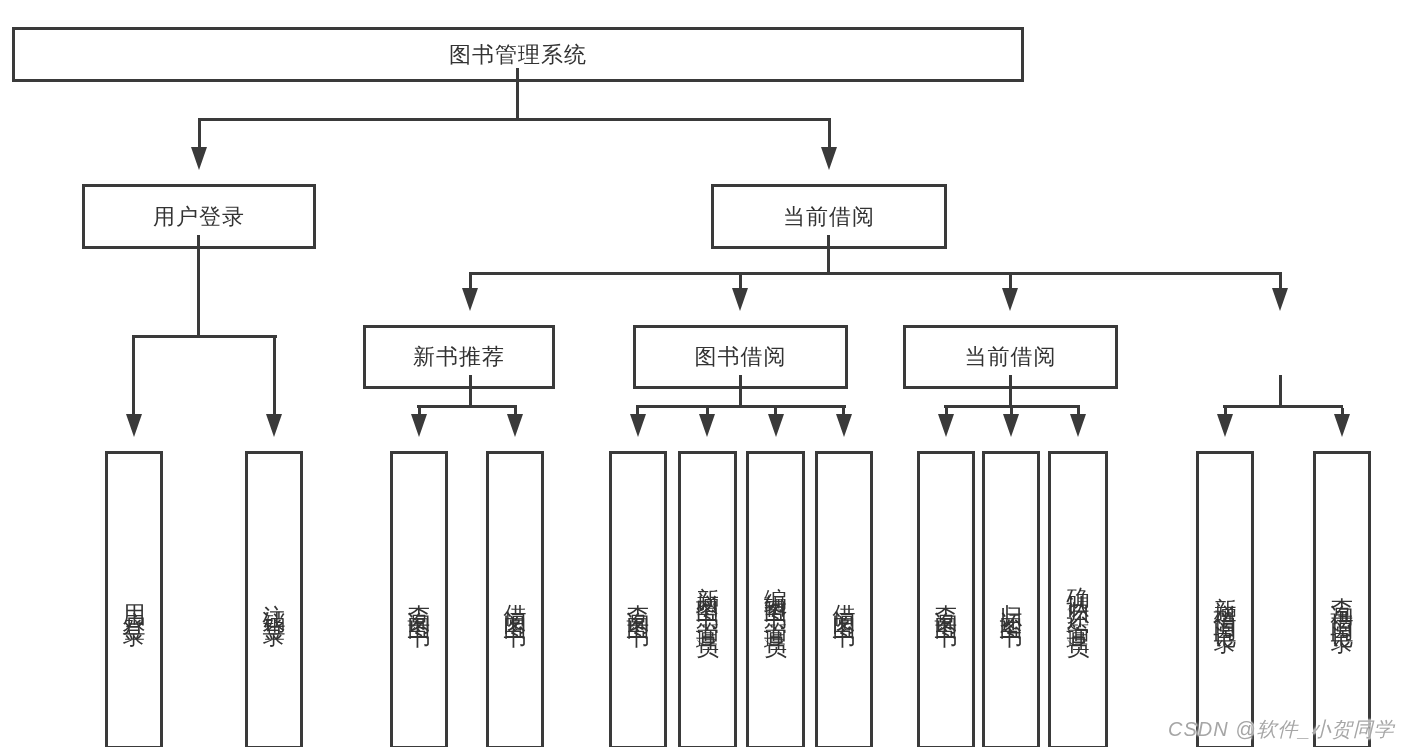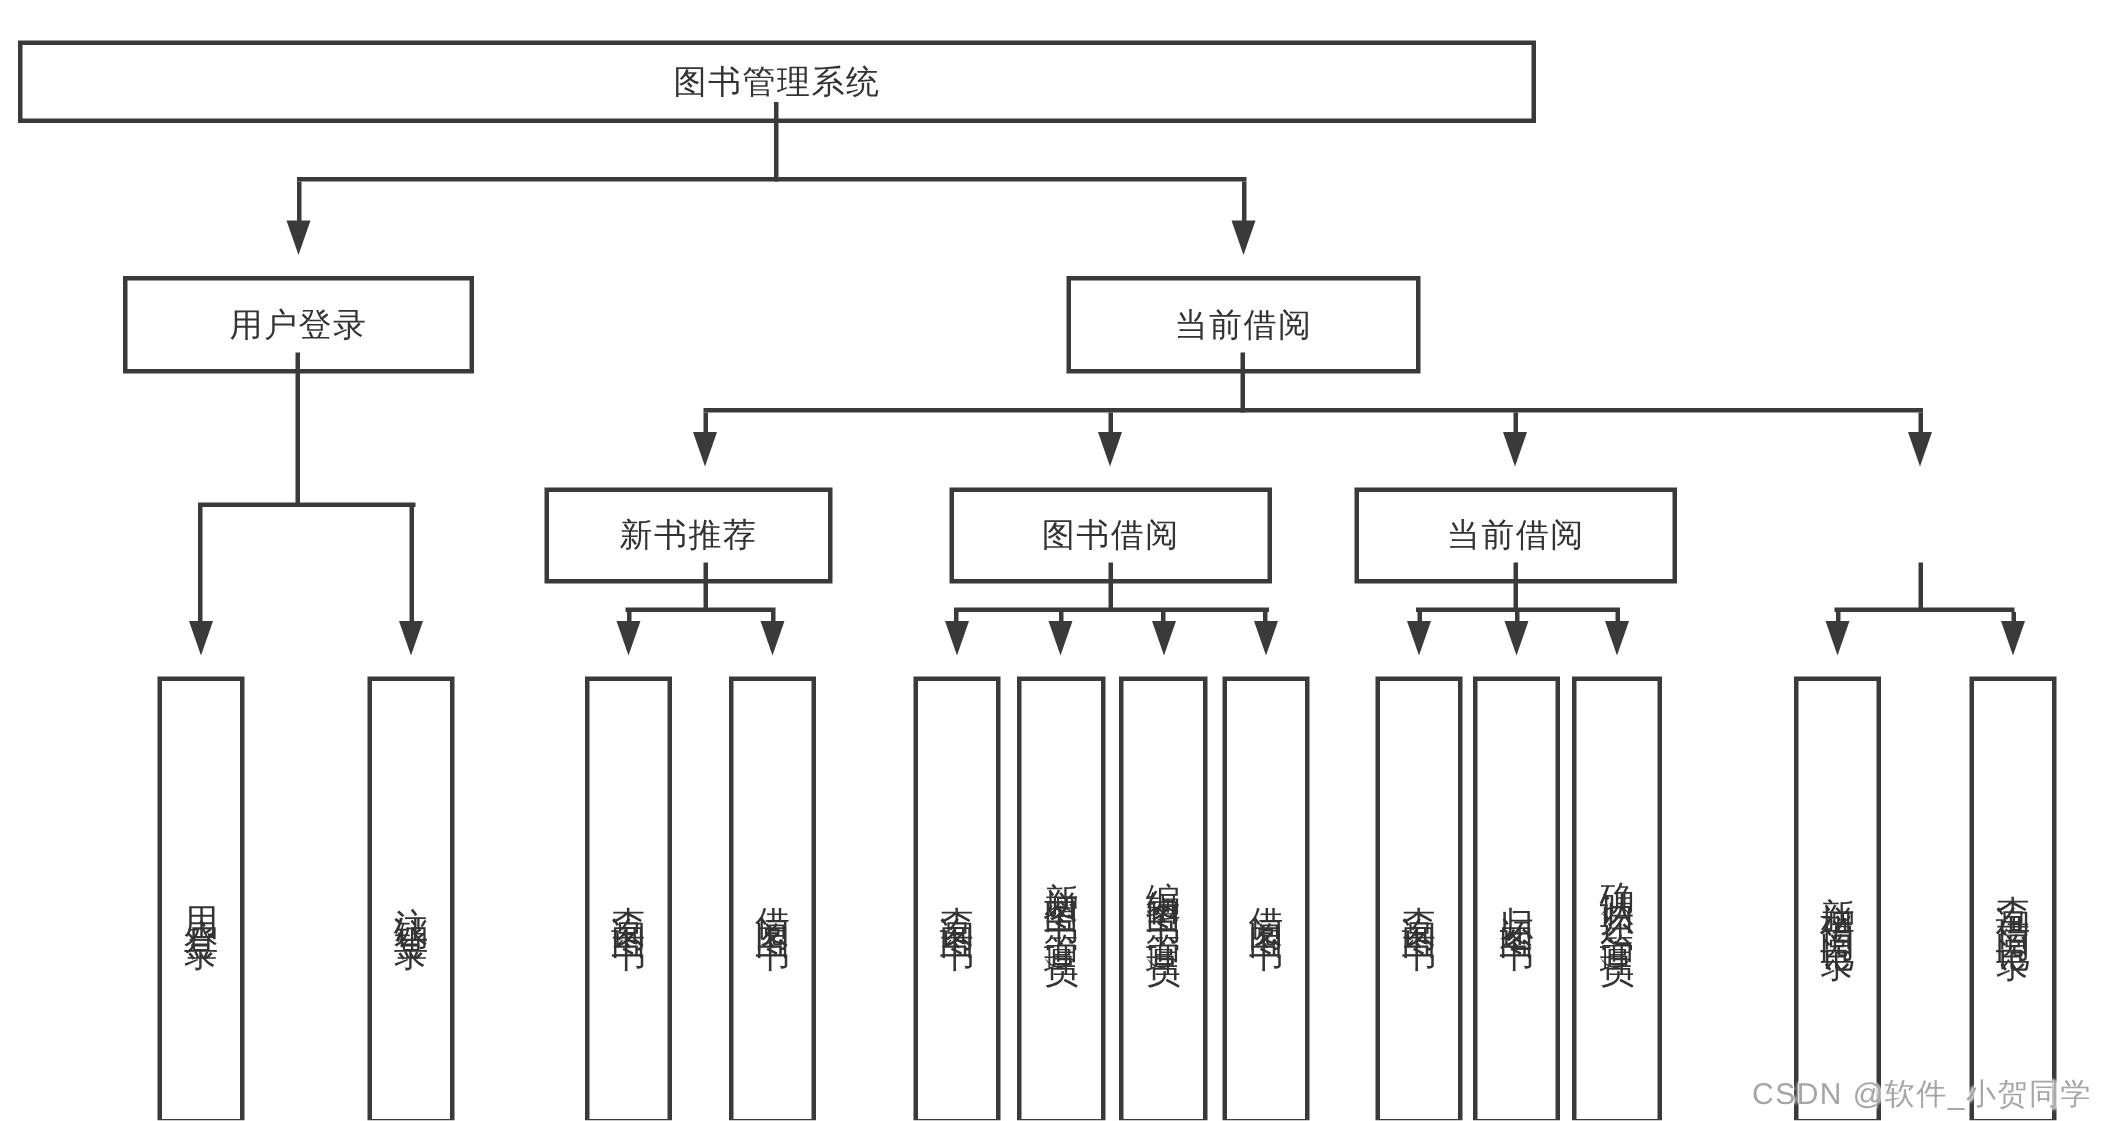--- a/index.html
+++ b/index.html
@@ -49,20 +49,21 @@
     border-top: 23px solid var(--line);
   }
   .watermark {
     position: absolute;
     font-size: 20px;
     color: var(--wm);
     letter-spacing: 1px;
     z-index: 5;
     text-shadow: 0 0 2px #fff, 1px 1px 2px #fff, -1px -1px 2px #fff;
     white-space: nowrap;
+    font-style: italic;
   }
 </style>
 </head>
 <body>
 
 <div class="canvas">
 
   <div class="node h" style="left:12px;top:13px;width:1012px;height:55px">图书管理系统</div>
 
   <div class="line" style="left:516px;top:68px;width:3px;height:53px"></div>

